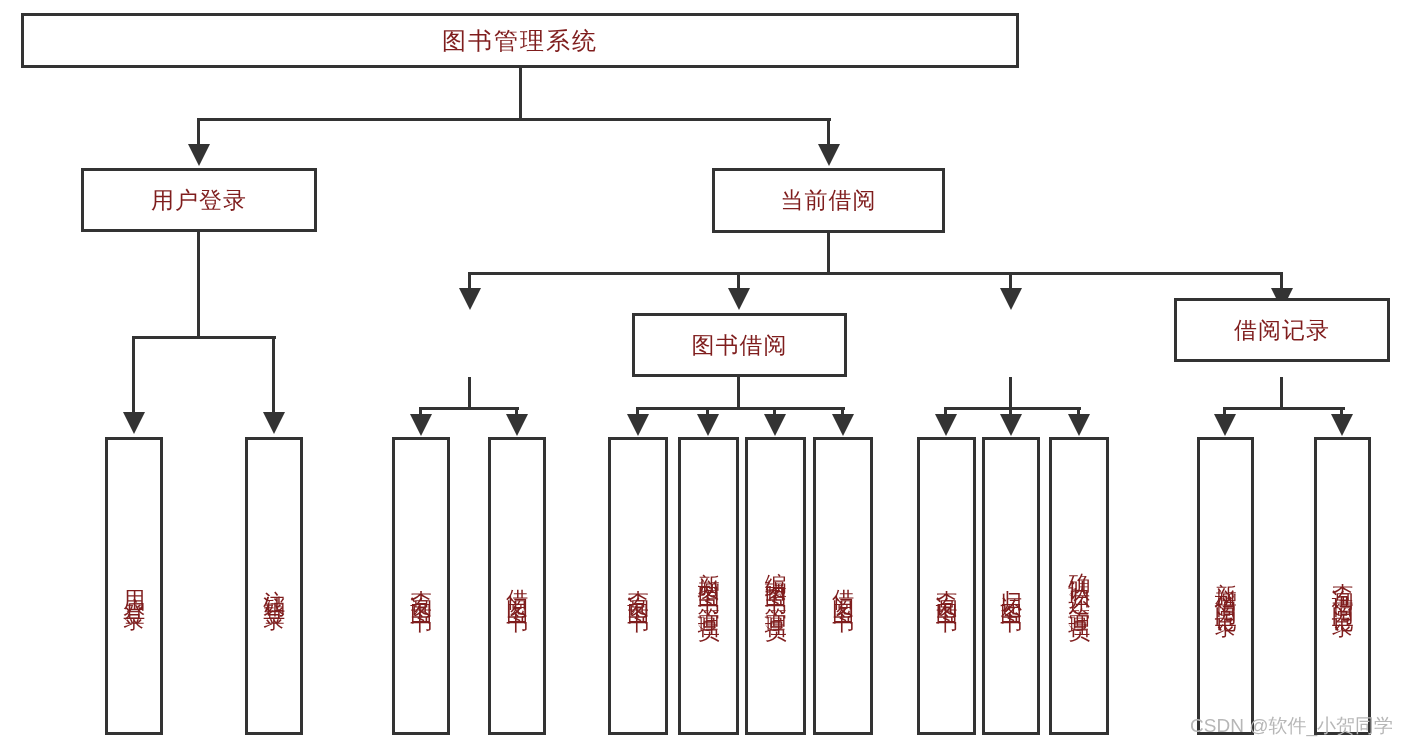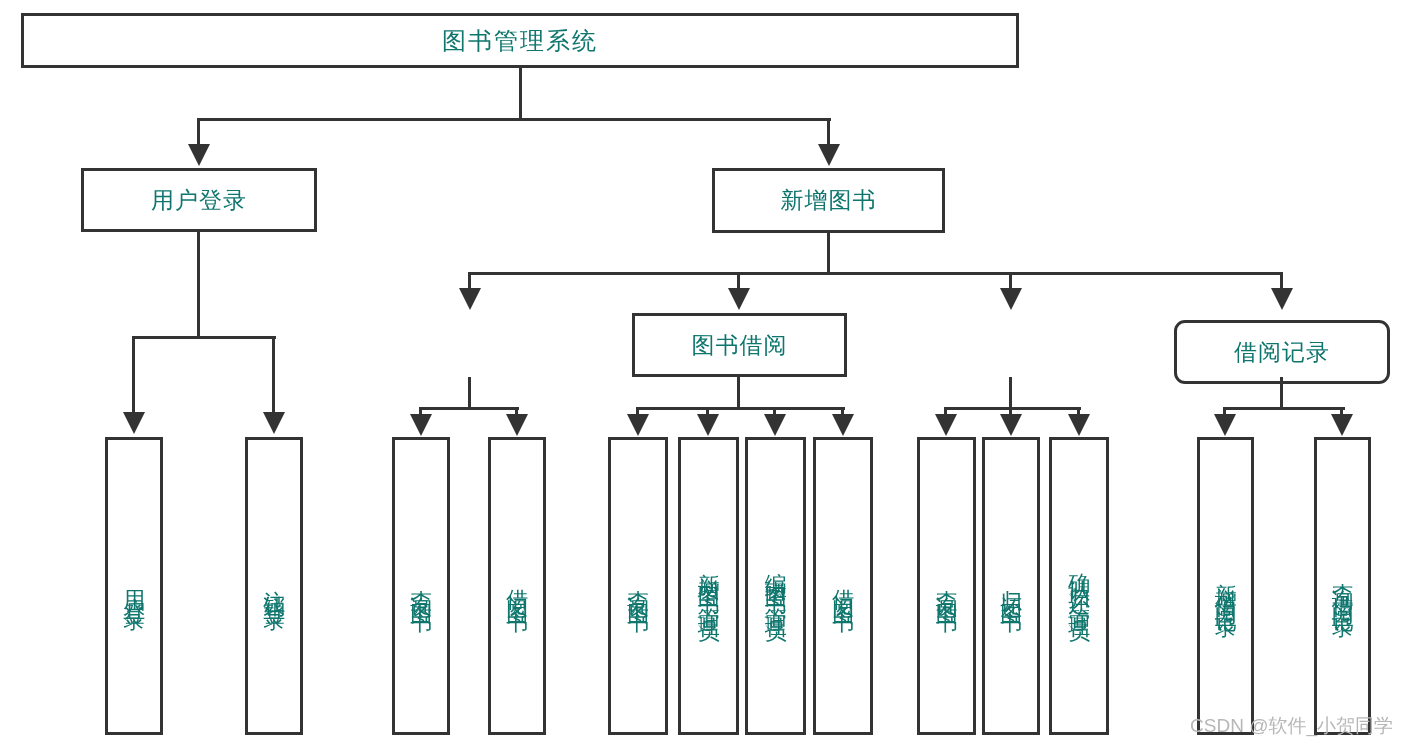--- a/index.html
+++ b/index.html
@@ -12,21 +12,21 @@
     font-family: "Liberation Sans", sans-serif;
   }
   .box {
     position: absolute;
     box-sizing: border-box;
     border: 3px solid #333333;
     background: #ffffff;
     display: flex;
     align-items: center;
     justify-content: center;
-    color: #0f766e;
+    color: #7f1d1d;
     text-align: center;
   }
   .box.h { font-size: 23px; letter-spacing: 1px; }
   .box.title { font-size: 24px; letter-spacing: 2px; }
   .box.v {
     writing-mode: vertical-lr;
     text-orientation: mixed;
     font-size: 22px;
     letter-spacing: 7px;
     line-height: 1.2;
@@ -57,42 +57,42 @@
   <div class="box h title" style="left:21px;top:13px;width:998px;height:55px;">图书管理系统</div>
 
   <div class="line" style="left:519px;top:68px;width:3px;height:50px;"></div>
   <div class="line" style="left:197px;top:118px;width:634px;height:3px;"></div>
   <div class="line" style="left:197px;top:118px;width:3px;height:28px;"></div>
   <div class="arr" style="left:188px;top:144px;"></div>
   <div class="line" style="left:827px;top:118px;width:3px;height:28px;"></div>
   <div class="arr" style="left:818px;top:144px;"></div>
 
   <div class="box h" style="left:81px;top:168px;width:236px;height:64px;">用户登录</div>
-  <div class="box h" style="left:712px;top:168px;width:233px;height:65px;">新增图书</div>
+  <div class="box h" style="left:712px;top:168px;width:233px;height:65px;">当前借阅</div>
 
   <div class="line" style="left:197px;top:231px;width:3px;height:105px;"></div>
   <div class="line" style="left:132px;top:336px;width:144px;height:3px;"></div>
   <div class="line" style="left:132px;top:336px;width:3px;height:78px;"></div>
   <div class="arr" style="left:123px;top:412px;"></div>
   <div class="line" style="left:272px;top:336px;width:3px;height:78px;"></div>
   <div class="arr" style="left:263px;top:412px;"></div>
 
   <div class="line" style="left:827px;top:233px;width:3px;height:39px;"></div>
   <div class="line" style="left:468px;top:272px;width:815px;height:3px;"></div>
   <div class="line" style="left:468px;top:272px;width:3px;height:18px;"></div>
   <div class="arr" style="left:459px;top:288px;"></div>
   <div class="line" style="left:737px;top:272px;width:3px;height:18px;"></div>
   <div class="arr" style="left:728px;top:288px;"></div>
   <div class="line" style="left:1009px;top:272px;width:3px;height:18px;"></div>
   <div class="arr" style="left:1000px;top:288px;"></div>
   <div class="line" style="left:1280px;top:272px;width:3px;height:18px;"></div>
   <div class="arr" style="left:1271px;top:288px;"></div>
 
   <div class="box h" style="left:632px;top:313px;width:215px;height:64px;">图书借阅</div>
-  <div class="box h" style="left:1174px;top:320px;width:216px;height:64px;border-radius:11px;">借阅记录</div>
+  <div class="box h" style="left:1174px;top:298px;width:216px;height:64px;">借阅记录</div>
 
   <div class="line" style="left:468px;top:377px;width:3px;height:30px;"></div>
   <div class="line" style="left:419px;top:407px;width:100px;height:3px;"></div>
   <div class="line" style="left:419px;top:407px;width:3px;height:10px;"></div>
   <div class="arr" style="left:410px;top:414px;"></div>
   <div class="line" style="left:515px;top:407px;width:3px;height:10px;"></div>
   <div class="arr" style="left:506px;top:414px;"></div>
 
   <div class="line" style="left:737px;top:377px;width:3px;height:30px;"></div>
   <div class="line" style="left:636px;top:407px;width:209px;height:3px;"></div>

